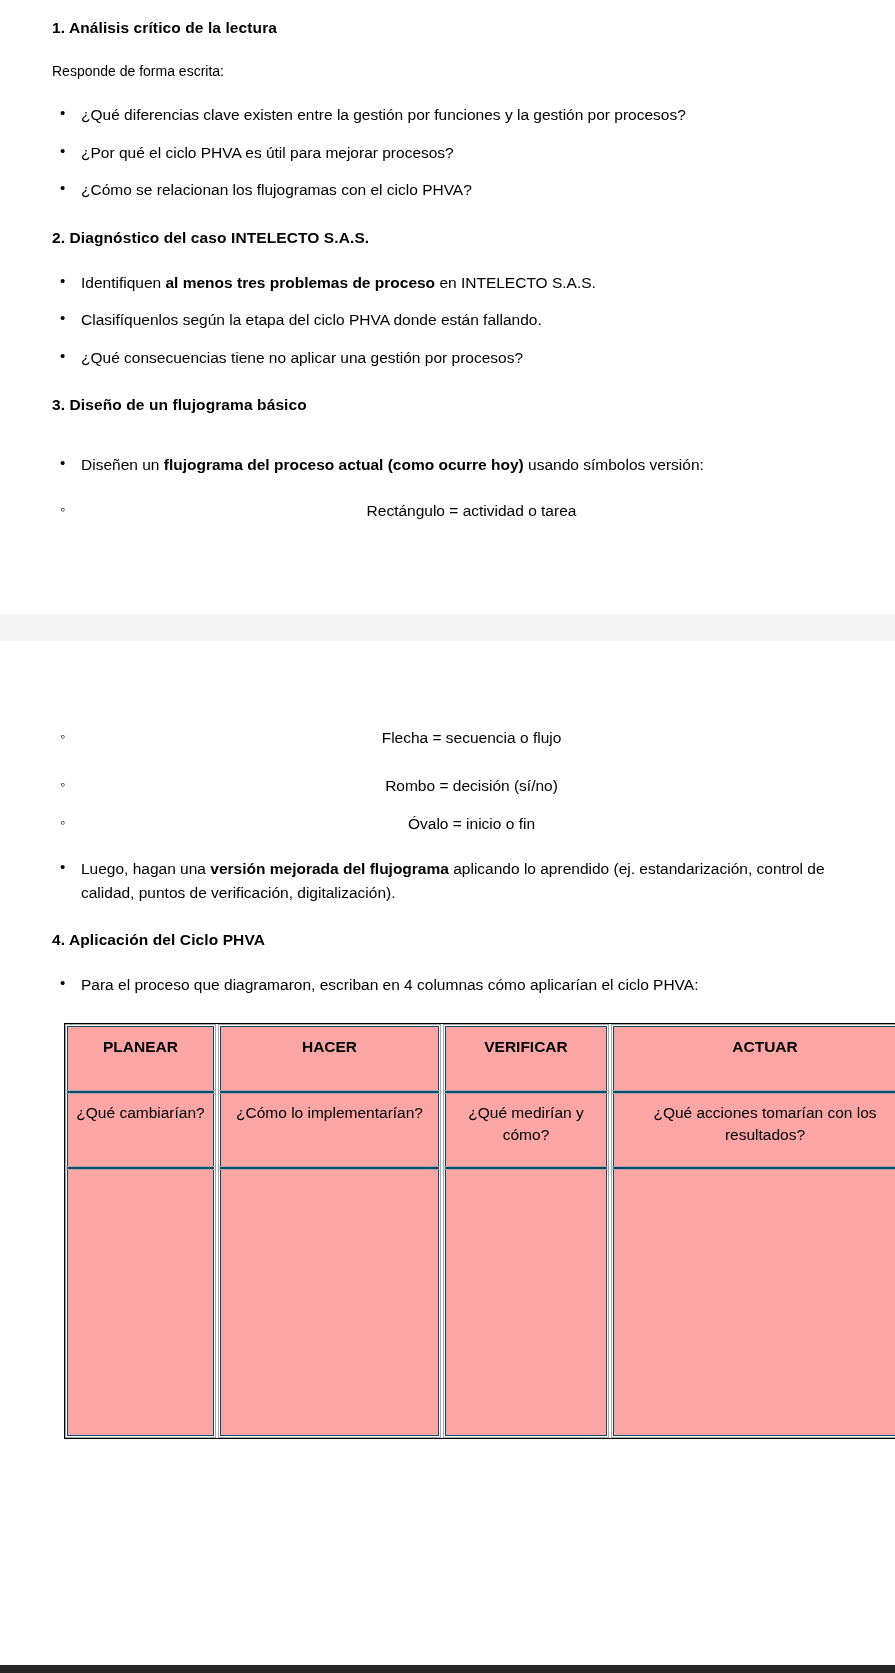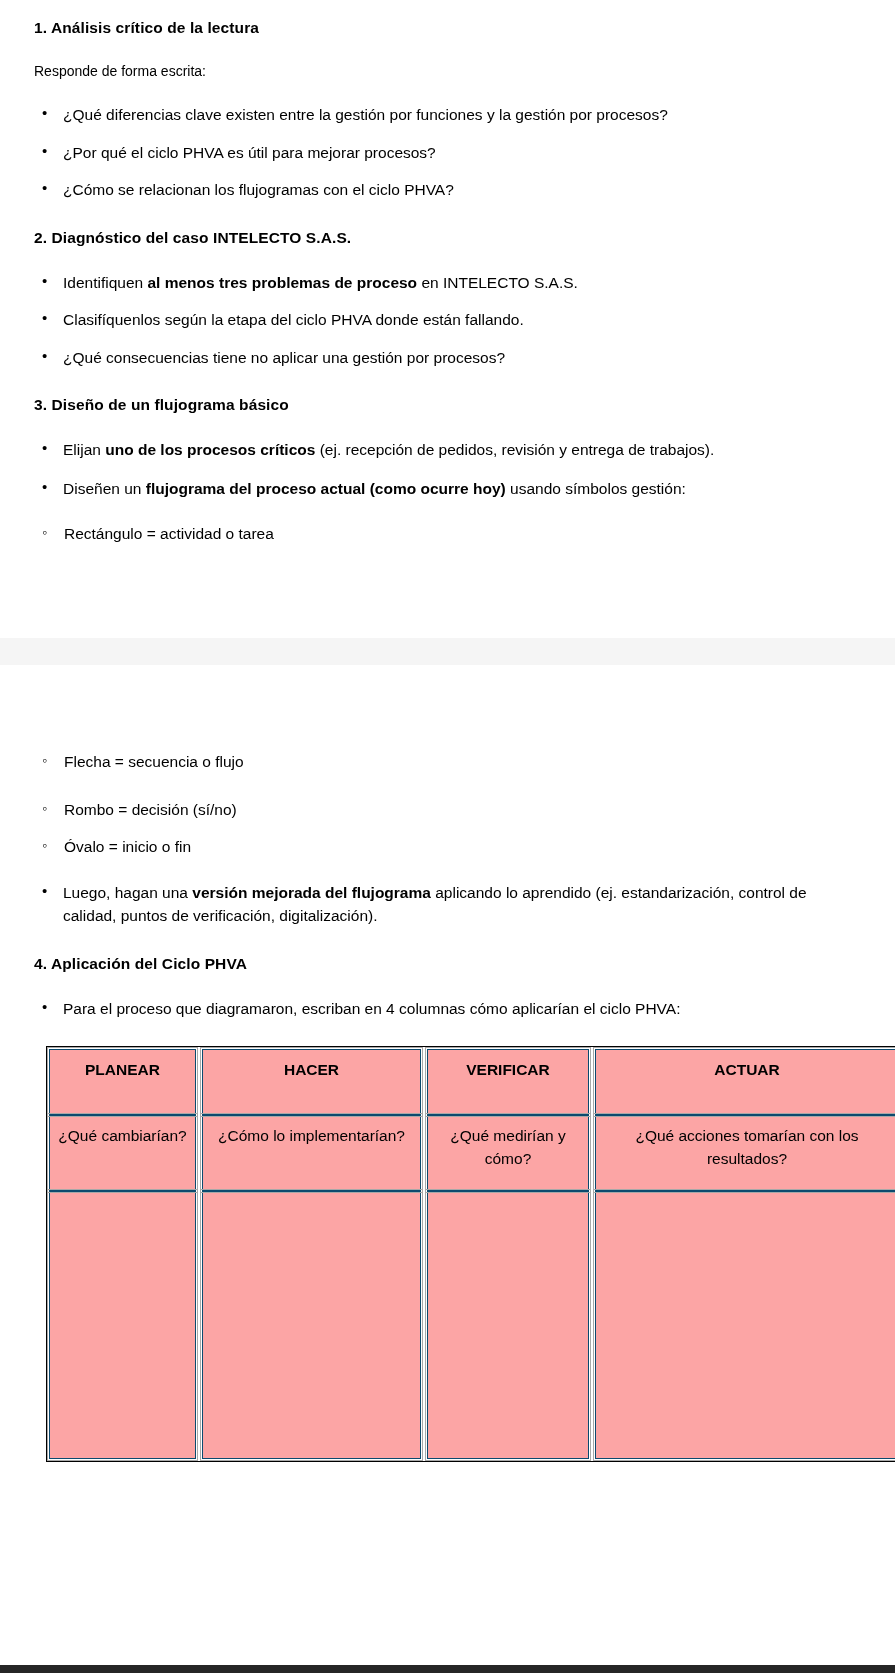--- a/index.html
+++ b/index.html
@@ -14,21 +14,21 @@
     -webkit-font-smoothing: antialiased;
   }
   .page {
     position: relative;
     width: 895px;
     min-height: 1673px;
     background: #ffffff;
     box-sizing: border-box;
   }
   .content {
-    padding: 0 34px 0 34px;
+    padding: 0 34px 0 52px;
   }
   h3.heading {
     font-size: 15.5px;
     font-weight: bold;
     margin: 0;
     padding: 0;
     line-height: 1.35;
     letter-spacing: 0.1px;
   }
   p.para {
@@ -60,20 +60,21 @@
     list-style: none;
     margin: 0;
     padding: 0;
   }
   ul.subbullets > li {
     position: relative;
     font-size: 15.5px;
     line-height: 1.52;
     padding-left: 30px;
     margin: 0;
+    text-align: center;
   }
   ul.subbullets > li::before {
     content: "\25E6";
     position: absolute;
     left: 8px;
     top: 0px;
     font-size: 14px;
   }
   .lvl1 { margin-left: 26px; }
   .lvl2 { margin-left: 86px; }
@@ -178,22 +179,21 @@
       <li style="margin-top:14px"><span>Clasifíquenlos según la etapa del ciclo PHVA donde están fallando.</span></li>
       <li style="margin-top:14px"><span>¿Qué consecuencias tiene no aplicar una gestión por procesos?</span></li>
     </ul>
 
     <div class="gap-lg"></div>
 
     <h3 class="heading">3. Diseño de un flujograma básico</h3>
     <div class="gap-md"></div>
 
     <ul class="bullets lvl1">
-      <li><span>Elijan </span><b>uno de los procesos críticos</b><span> (ej. recepción de pedidos, revisión y entrega de trabajos).</span></li>
-      <li style="margin-top:15px"><span>Diseñen un </span><b>flujograma del proceso actual (como ocurre hoy)</b><span> usando símbolos gestión:</span></li>
+      <li style="margin-top:15px"><span>Diseñen un </span><b>flujograma del proceso actual (como ocurre hoy)</b><span> usando símbolos versión:</span></li>
     </ul>
 
     <div class="gap-md"></div>
 
     <ul class="subbullets lvl2">
       <li><span>Rectángulo = actividad o tarea</span></li>
     </ul>
 
   </div>
 

